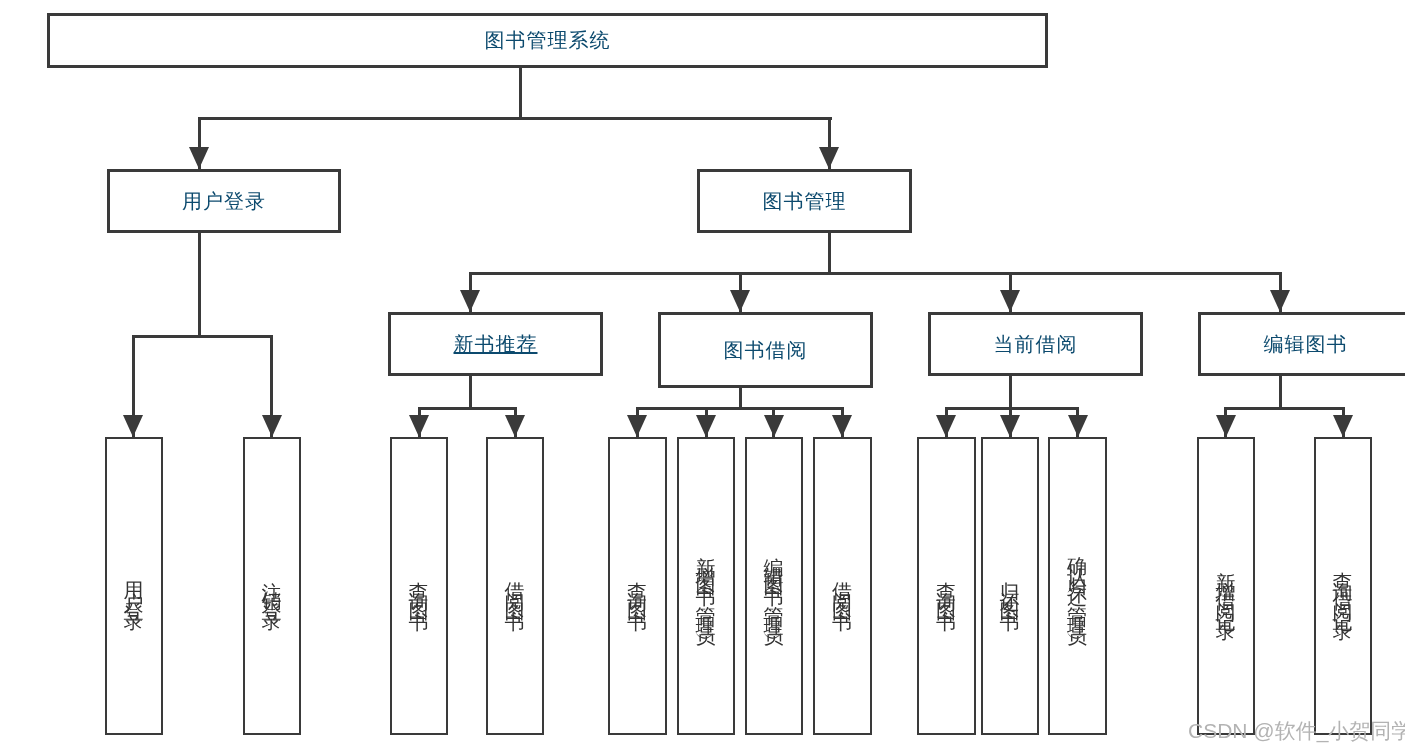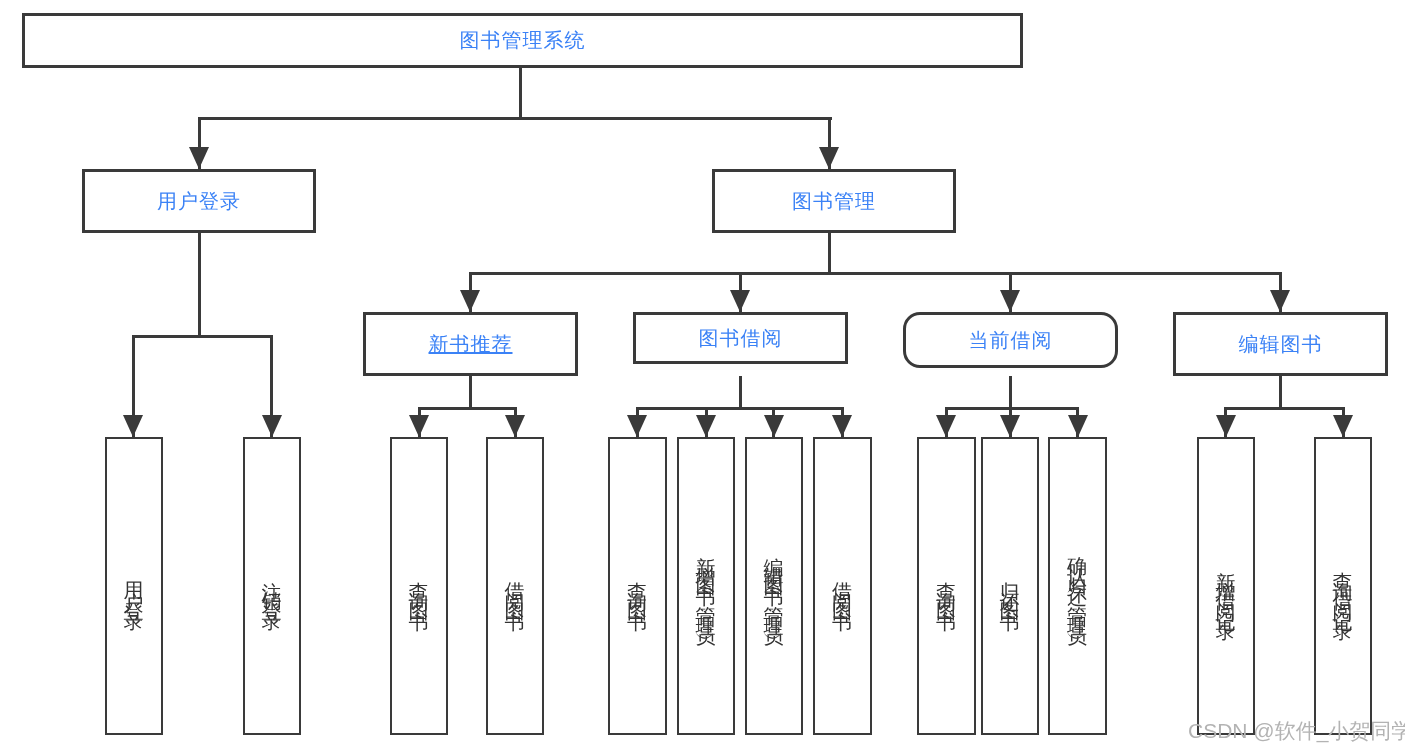--- a/index.html
+++ b/index.html
@@ -6,22 +6,23 @@
   body{
     width:1405px;height:747px;position:relative;background:#ffffff;
     font-family:"Liberation Sans","DejaVu Sans",sans-serif;
     overflow:hidden;
   }
   .stage{position:absolute;left:0;top:0;width:1405px;height:747px;}
   .box{
     position:absolute;box-sizing:border-box;
     border:3px solid #3a3a3a;background:#ffffff;
     display:flex;align-items:center;justify-content:center;
-    font-size:20px;color:#3b82f6;letter-spacing:1px;
+    font-size:20px;color:#0c4a6e;letter-spacing:1px;
     z-index:2;
+    margin-left:25px;
   }
   .leaf{
     position:absolute;box-sizing:border-box;
     border:2px solid #3a3a3a;background:#ffffff;
     display:flex;align-items:center;justify-content:center;
     font-size:20px;color:#333333;
     z-index:2;
   }
   .leaf span{
     writing-mode:vertical-rl;text-orientation:mixed;
@@ -40,25 +41,25 @@
   }
 </style>
 </head>
 <body>
 
 <div class="stage">
 
   <div class="box" style="left:22px;top:13px;width:1001px;height:55px;">图书管理系统</div>
 
   <div class="box" style="left:82px;top:169px;width:234px;height:64px;">用户登录</div>
-  <div class="box" style="left:712px;top:169px;width:244px;height:64px;">图书管理</div>
+  <div class="box" style="left:672px;top:169px;width:215px;height:64px;">图书管理</div>
 
   <div class="box" style="left:363px;top:312px;width:215px;height:64px;text-decoration:underline;">新书推荐</div>
-  <div class="box" style="left:633px;top:312px;width:215px;height:52px;">图书借阅</div>
-  <div class="box" style="left:903px;top:312px;width:215px;height:56px;border-radius:17px;">当前借阅</div>
+  <div class="box" style="left:633px;top:312px;width:215px;height:76px;">图书借阅</div>
+  <div class="box" style="left:903px;top:312px;width:215px;height:64px;">当前借阅</div>
   <div class="box" style="left:1173px;top:312px;width:215px;height:64px;">编辑图书</div>
 
   <div class="leaf" style="left:105px;top:437px;width:58px;height:298px;">
     <span>用户登录</span>
   </div>
   <div class="leaf" style="left:243px;top:437px;width:58px;height:298px;">
     <span>注销登录</span>
   </div>
 
   <div class="leaf" style="left:390px;top:437px;width:58px;height:298px;">

